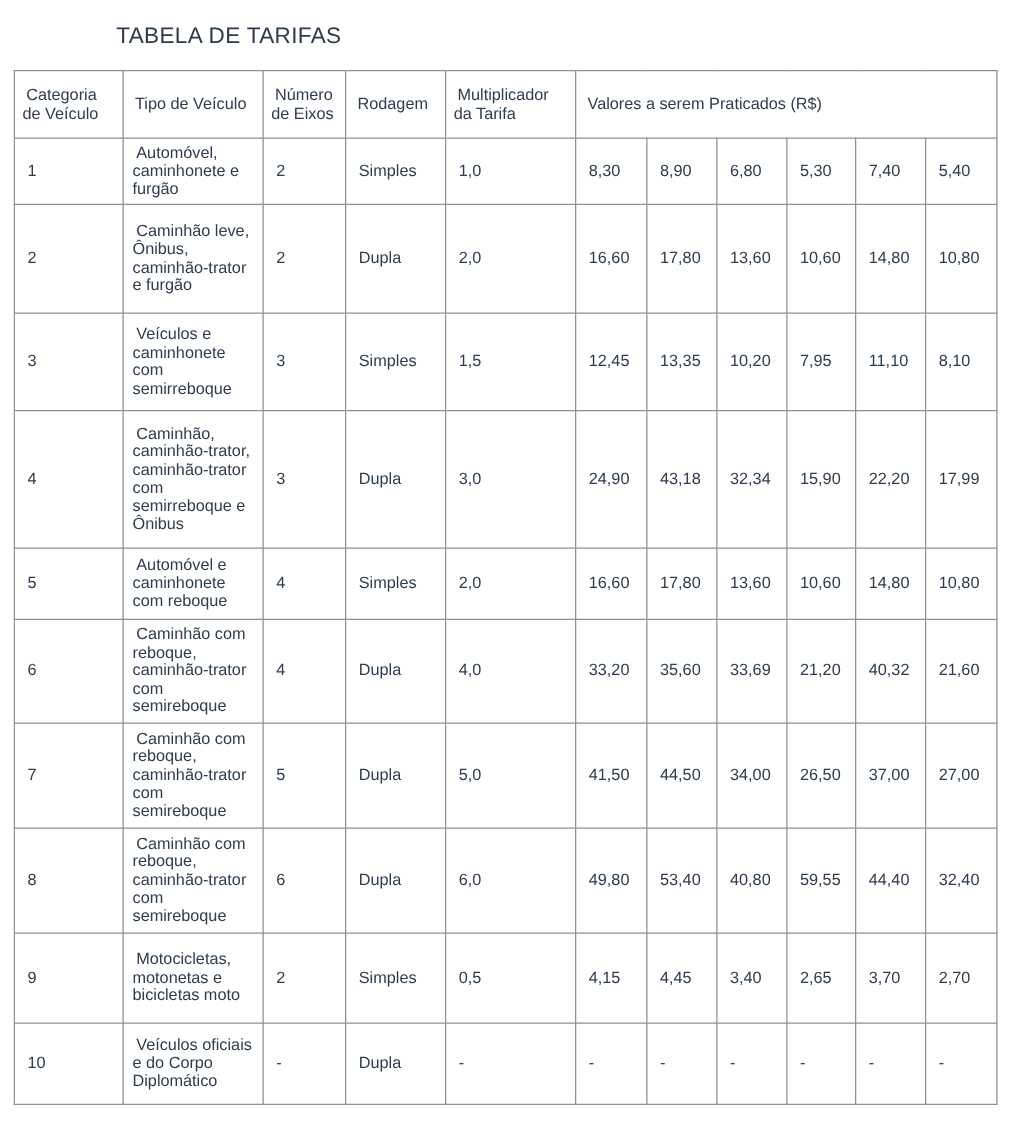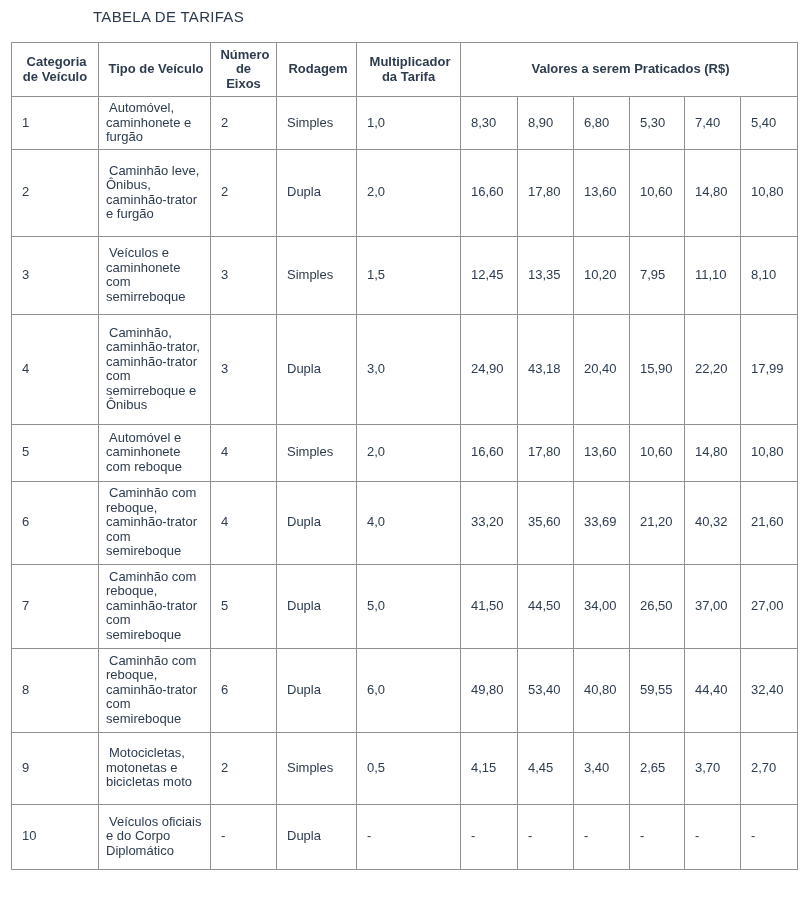--- a/index.html
+++ b/index.html
@@ -8,45 +8,45 @@
     background: #ffffff;
     font-family: "Liberation Sans", sans-serif;
     color: #2d3c4e;
   }
   .page {
     width: 812px;
     padding: 8px 0 0 11px;
     box-sizing: border-box;
   }
   .page-title {
-    font-size: 15px;
+    font-size: 18px;
     font-weight: normal;
     letter-spacing: 0.3px;
     color: #2b3a4c;
-    margin: 0 0 17px 82px;
+    margin: 10px 0 17px 82px;
   }
   table.tarifas {
     border-collapse: collapse;
     table-layout: fixed;
     width: 786px;
   }
   .tarifas th, .tarifas td {
     border: 1px solid #909090;
     font-size: 13px;
     line-height: 14.5px;
     vertical-align: middle;
     text-align: left;
     padding: 4px 6px;
     text-indent: 3px;
     overflow: hidden;
     color: #2d3c4e;
     font-weight: normal;
     background: #ffffff;
   }
-  .tarifas th { font-weight: bold; text-align: center; }
+  .tarifas th { font-weight: normal; }
   .tarifas td { padding: 4px 7px; }
   
   tr.hr1 { height: 54px; }
   tr.hr2 { height: 42px; }
   tr.r1  { height: 45px; }
   tr.r2  { height: 87px; }
   tr.r3  { height: 78px; }
   tr.r4  { height: 110px; }
   tr.r5  { height: 57px; }
   tr.r6  { height: 83px; }
@@ -126,21 +126,21 @@
         <td>8,10</td>
       </tr>
       <tr class="r4">
         <td>4</td>
         <td>Caminhão, caminhão-trator, caminhão-trator com semirreboque e Ônibus</td>
         <td>3</td>
         <td>Dupla</td>
         <td>3,0</td>
         <td>24,90</td>
         <td>43,18</td>
-        <td>20,40</td>
+        <td>32,34</td>
         <td>15,90</td>
         <td>22,20</td>
         <td>17,99</td>
       </tr>
       <tr class="r5">
         <td>5</td>
         <td>Automóvel e caminhonete com reboque</td>
         <td>4</td>
         <td>Simples</td>
         <td>2,0</td>

